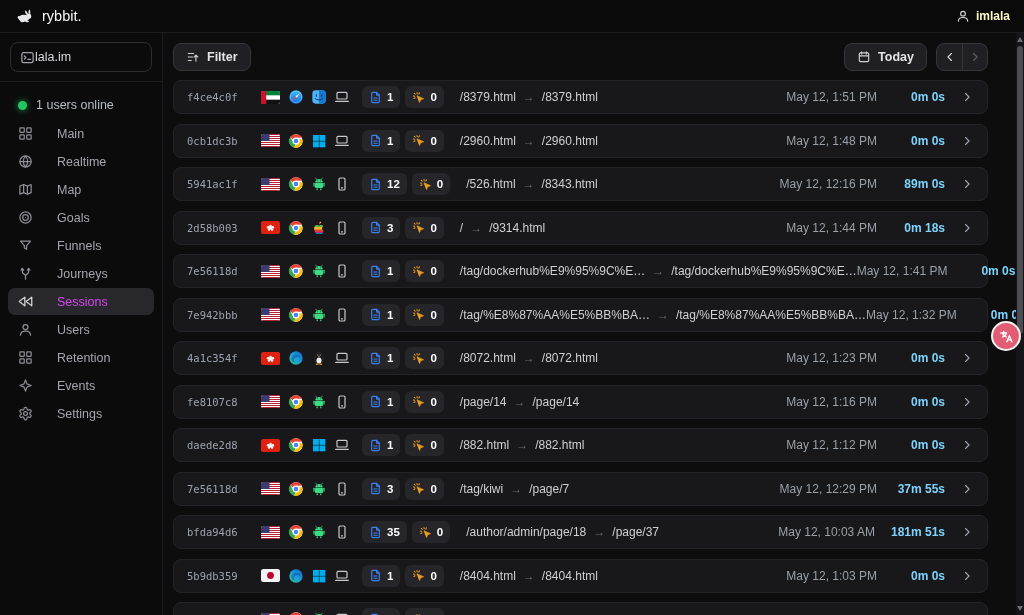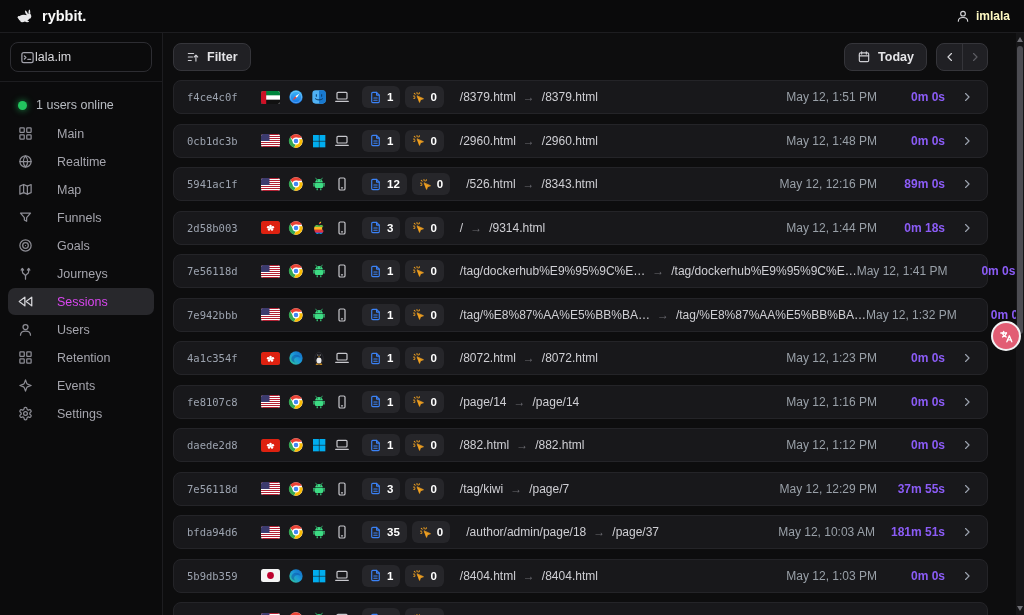--- a/index.html
+++ b/index.html
@@ -3,21 +3,21 @@
 <meta charset="utf-8">
 <style>
   html,body{margin:0;padding:0}
   body{width:1024px;height:615px;overflow:hidden;background:#0d0d0e;color:#e4e4e7;
        font-family:"Liberation Sans",sans-serif;position:relative}
   *{box-sizing:border-box}
 
   
   header{height:33px;background:#0a0a0b;border-bottom:1px solid #1d1d20;
          display:flex;align-items:center;justify-content:space-between;padding:0 14px}
-  .logo{display:flex;align-items:center;gap:7px;font-size:14.5px;font-weight:700;color:#fafafa}
+  .logo{display:flex;align-items:center;gap:7px;font-size:14.5px;font-weight:400;color:#fafafa}
   .logo .icon svg{width:21px;height:18px;color:#e8e8ea}
   .hdr-user{display:flex;gap:6px;font-size:12px;font-weight:600;color:#fef9c3;cursor:pointer}
   .hdr-user .icon svg{width:14px;height:14px;color:#d4d4d8}
 
   
   .shell{display:flex;height:582px}
   aside{width:163px;background:#0b0b0c;border-right:1px solid #1d1d20;flex:0 0 auto}
   .site-wrap{padding:9px 10px;border-bottom:1px solid #1d1d20}
   .site-box{height:30px;border:1px solid #2d2d32;border-radius:8px;display:flex;align-items:center;
             gap:0;padding:0 9px;font-size:12.5px;color:#d8d8dc;cursor:pointer}
@@ -57,21 +57,21 @@
   .b16 svg{width:16px;height:16px}
   .badge{display:inline-flex;align-items:center;gap:5px;height:22px;padding:0 7px;background:#26262a;
          border-radius:6px;margin-left:5px;color:#fff}
   .badge b{font-size:11.5px;font-weight:700}
   .bi svg{width:13px;height:13px}
   .path{font-size:12px;color:#cfcfd4;white-space:nowrap}
   .path.first{margin-left:16px}
   .arr{color:#6b6b72;font-size:12px;margin:0 7px}
   .spacer{flex:1}
   .date{font-size:12px;color:#99a0a8;white-space:nowrap}
-  .dur{font-size:12px;font-weight:600;color:#8b5cf6;margin-left:16px;min-width:52px;text-align:right;white-space:nowrap}
+  .dur{font-size:12px;font-weight:600;color:#7dd3fc;margin-left:16px;min-width:52px;text-align:right;white-space:nowrap}
   .rchev{margin-left:15px;color:#9ca3af}
   .rchev svg{width:14px;height:14px}
 
   
   .sb{position:absolute;top:0;right:0;width:8px;height:582px;background:#151517}
   .sb-thumb{position:absolute;top:13px;right:1px;width:6px;height:288px;background:#4c4c52;border-radius:3px;cursor:pointer}
   .sb-arrow{position:absolute;right:1px;width:0;height:0;border-left:3px solid transparent;border-right:3px solid transparent}
   .sb-up{top:4px;border-bottom:5px solid #6e6e74}
   .sb-down{bottom:4px;border-top:5px solid #6e6e74}
 
@@ -155,34 +155,34 @@
               <path d="M9 4 3 6.5v13L9 17l6 2.5 6-2.5v-13L15 6.5 9 4z"></path>
               <path d="M9 4v13"></path>
               <path d="M15 6.5v13"></path>
             </svg>
           </span>
     <span class="lbl">Map</span>
   </div>
         <div class="side-item">
     <span class="icon si">
             <svg viewBox="0 0 24 24" fill="none" stroke="currentColor" stroke-width="2" stroke-linecap="round" stroke-linejoin="round">
-              <path d="M4 5h16l-6.2 7.2V18l-3.6-2v-3.8L4 5z"></path>
-            </svg>
-          </span>
-    <span class="lbl">Funnels</span>
-  </div>
-        <div class="side-item">
-    <span class="icon si">
-            <svg viewBox="0 0 24 24" fill="none" stroke="currentColor" stroke-width="2" stroke-linecap="round" stroke-linejoin="round">
               <circle cx="12" cy="12" r="9"></circle>
               <circle cx="12" cy="12" r="4.5"></circle>
               <circle cx="12" cy="12" r="1" fill="currentColor" stroke="none"></circle>
             </svg>
           </span>
     <span class="lbl">Goals</span>
+  </div>
+        <div class="side-item">
+    <span class="icon si">
+            <svg viewBox="0 0 24 24" fill="none" stroke="currentColor" stroke-width="2" stroke-linecap="round" stroke-linejoin="round">
+              <path d="M4 5h16l-6.2 7.2V18l-3.6-2v-3.8L4 5z"></path>
+            </svg>
+          </span>
+    <span class="lbl">Funnels</span>
   </div>
         <div class="side-item">
     <span class="icon si">
             <svg viewBox="0 0 24 24" fill="none" stroke="currentColor" stroke-width="2" stroke-linecap="round" stroke-linejoin="round">
               <path d="M12 21v-5c0-2.5-5-3-5-7V4"></path>
               <path d="M12 16c0-2.5 5-3 5-7V4"></path>
               <path d="M5 6.5 7 4l2 2.5"></path>
               <path d="M15 6.5 17 4l2 2.5"></path>
             </svg>
           </span>

